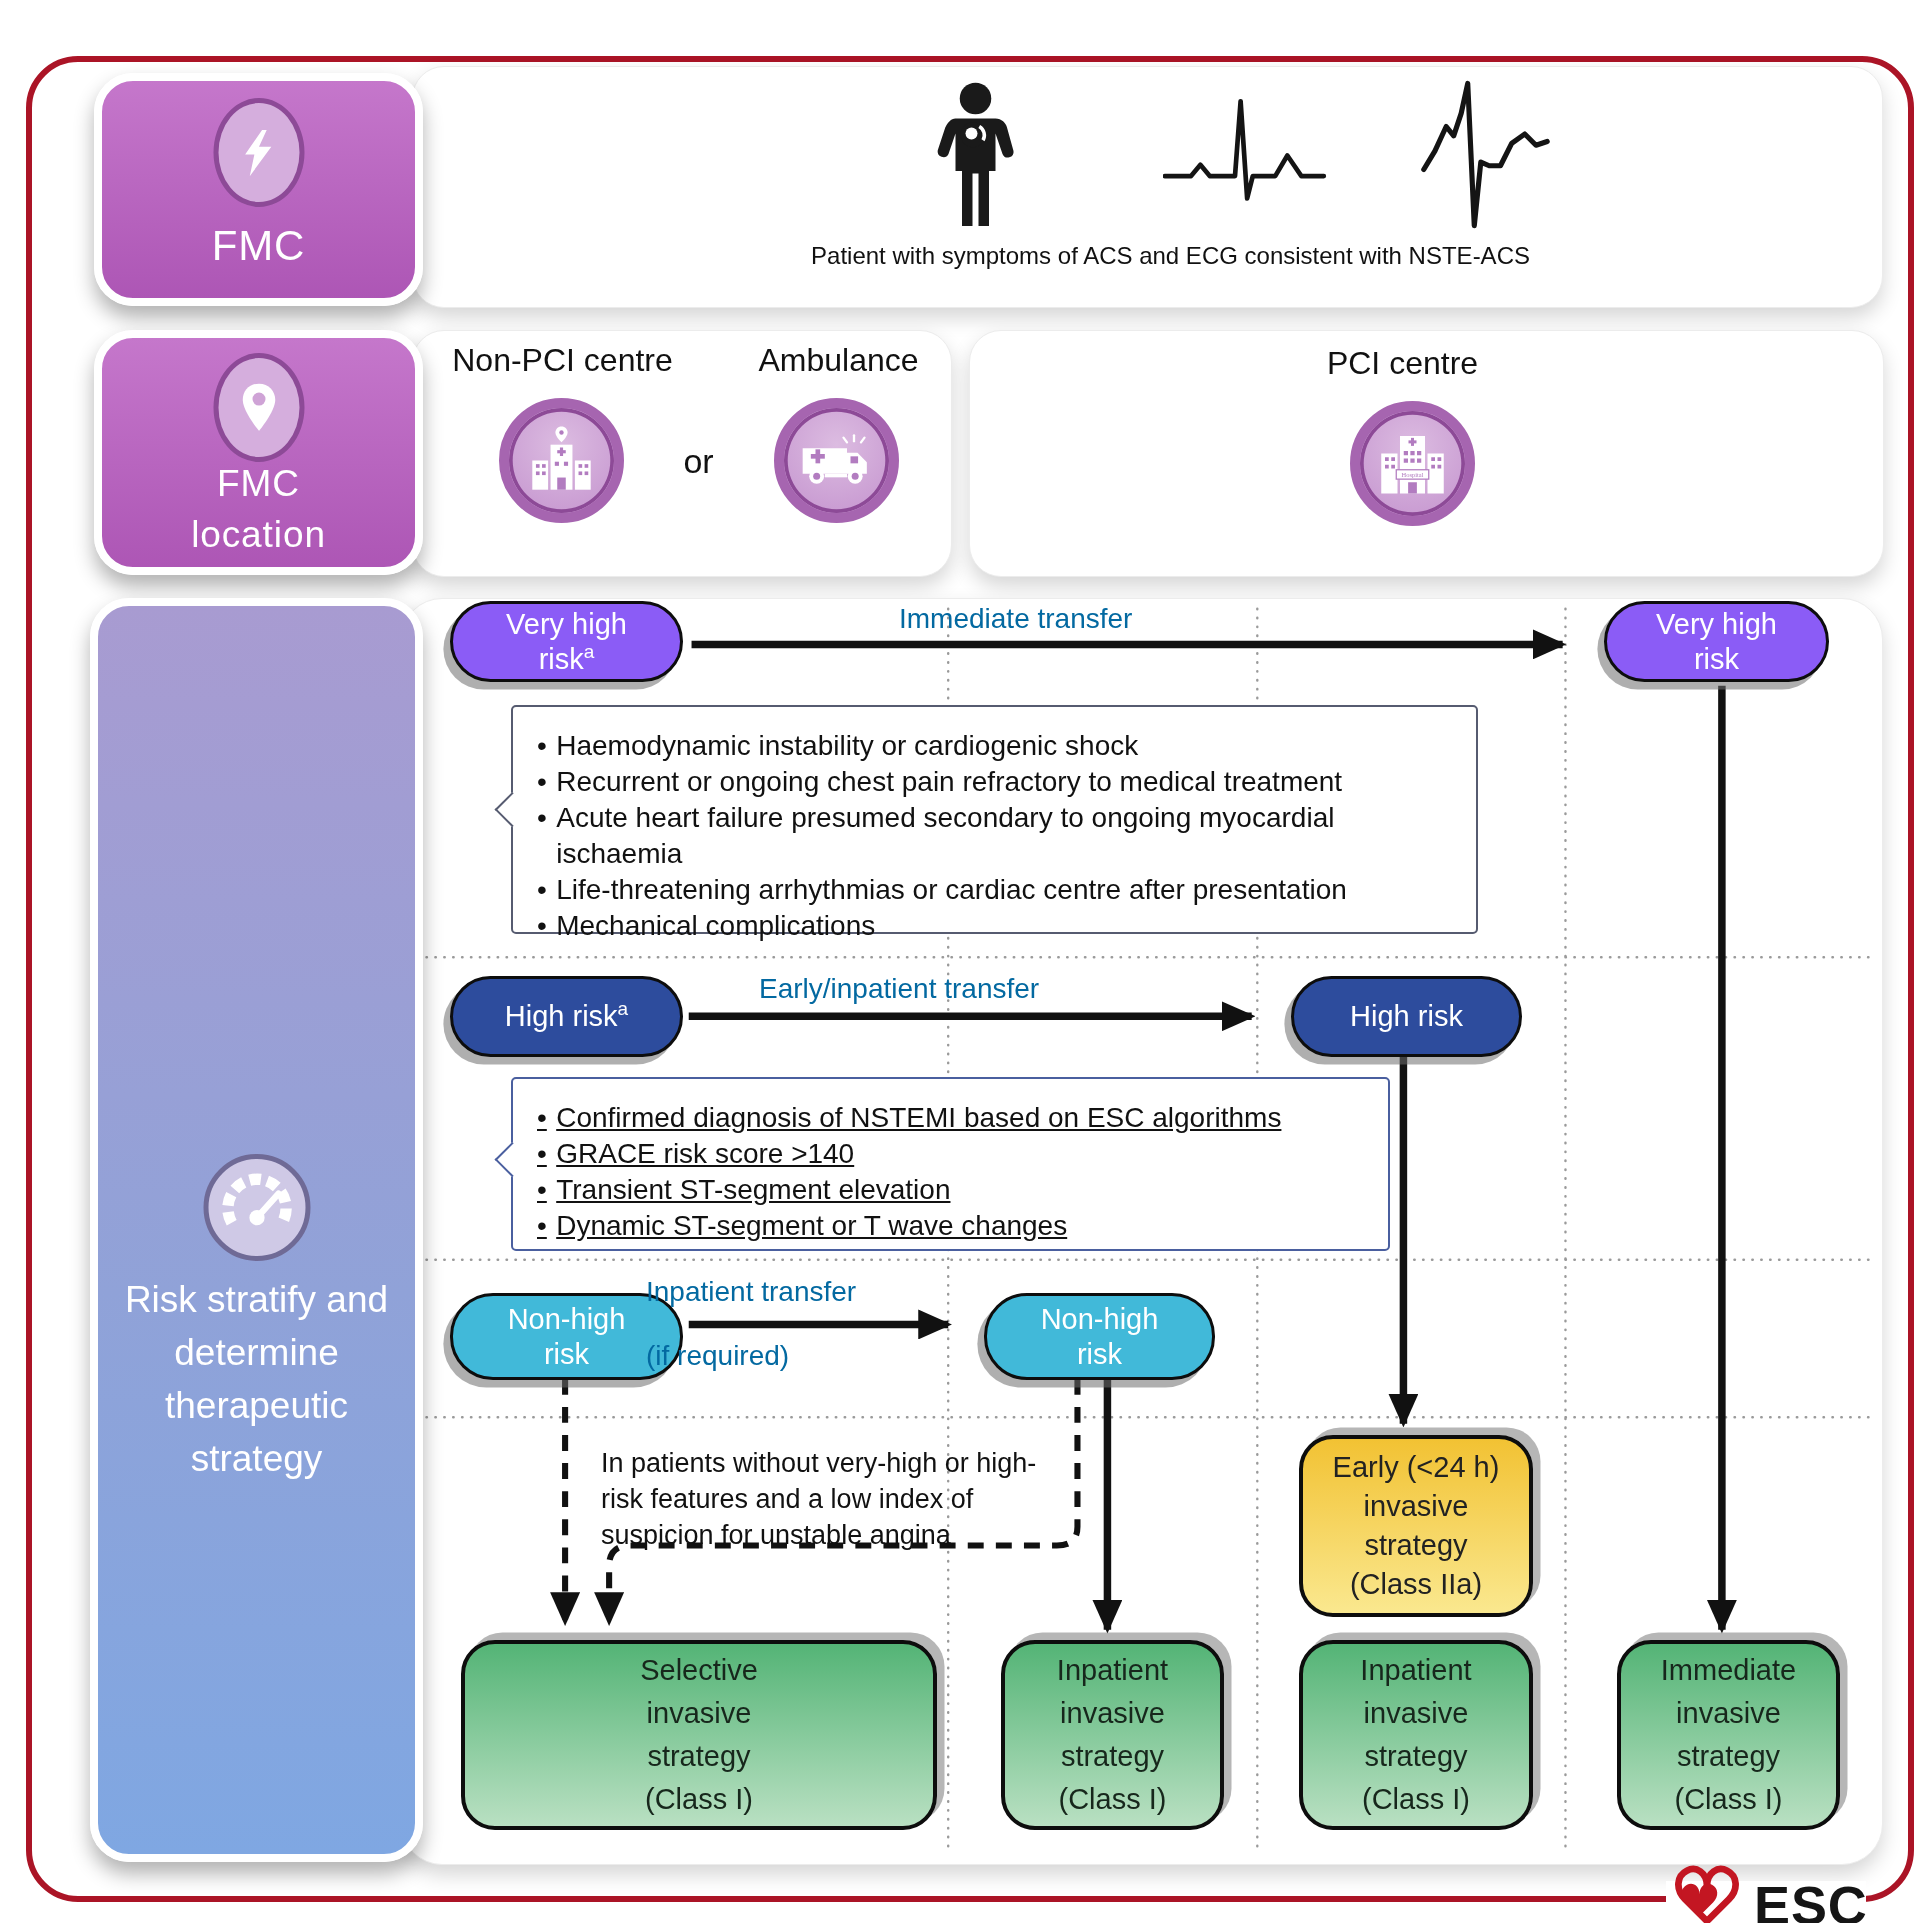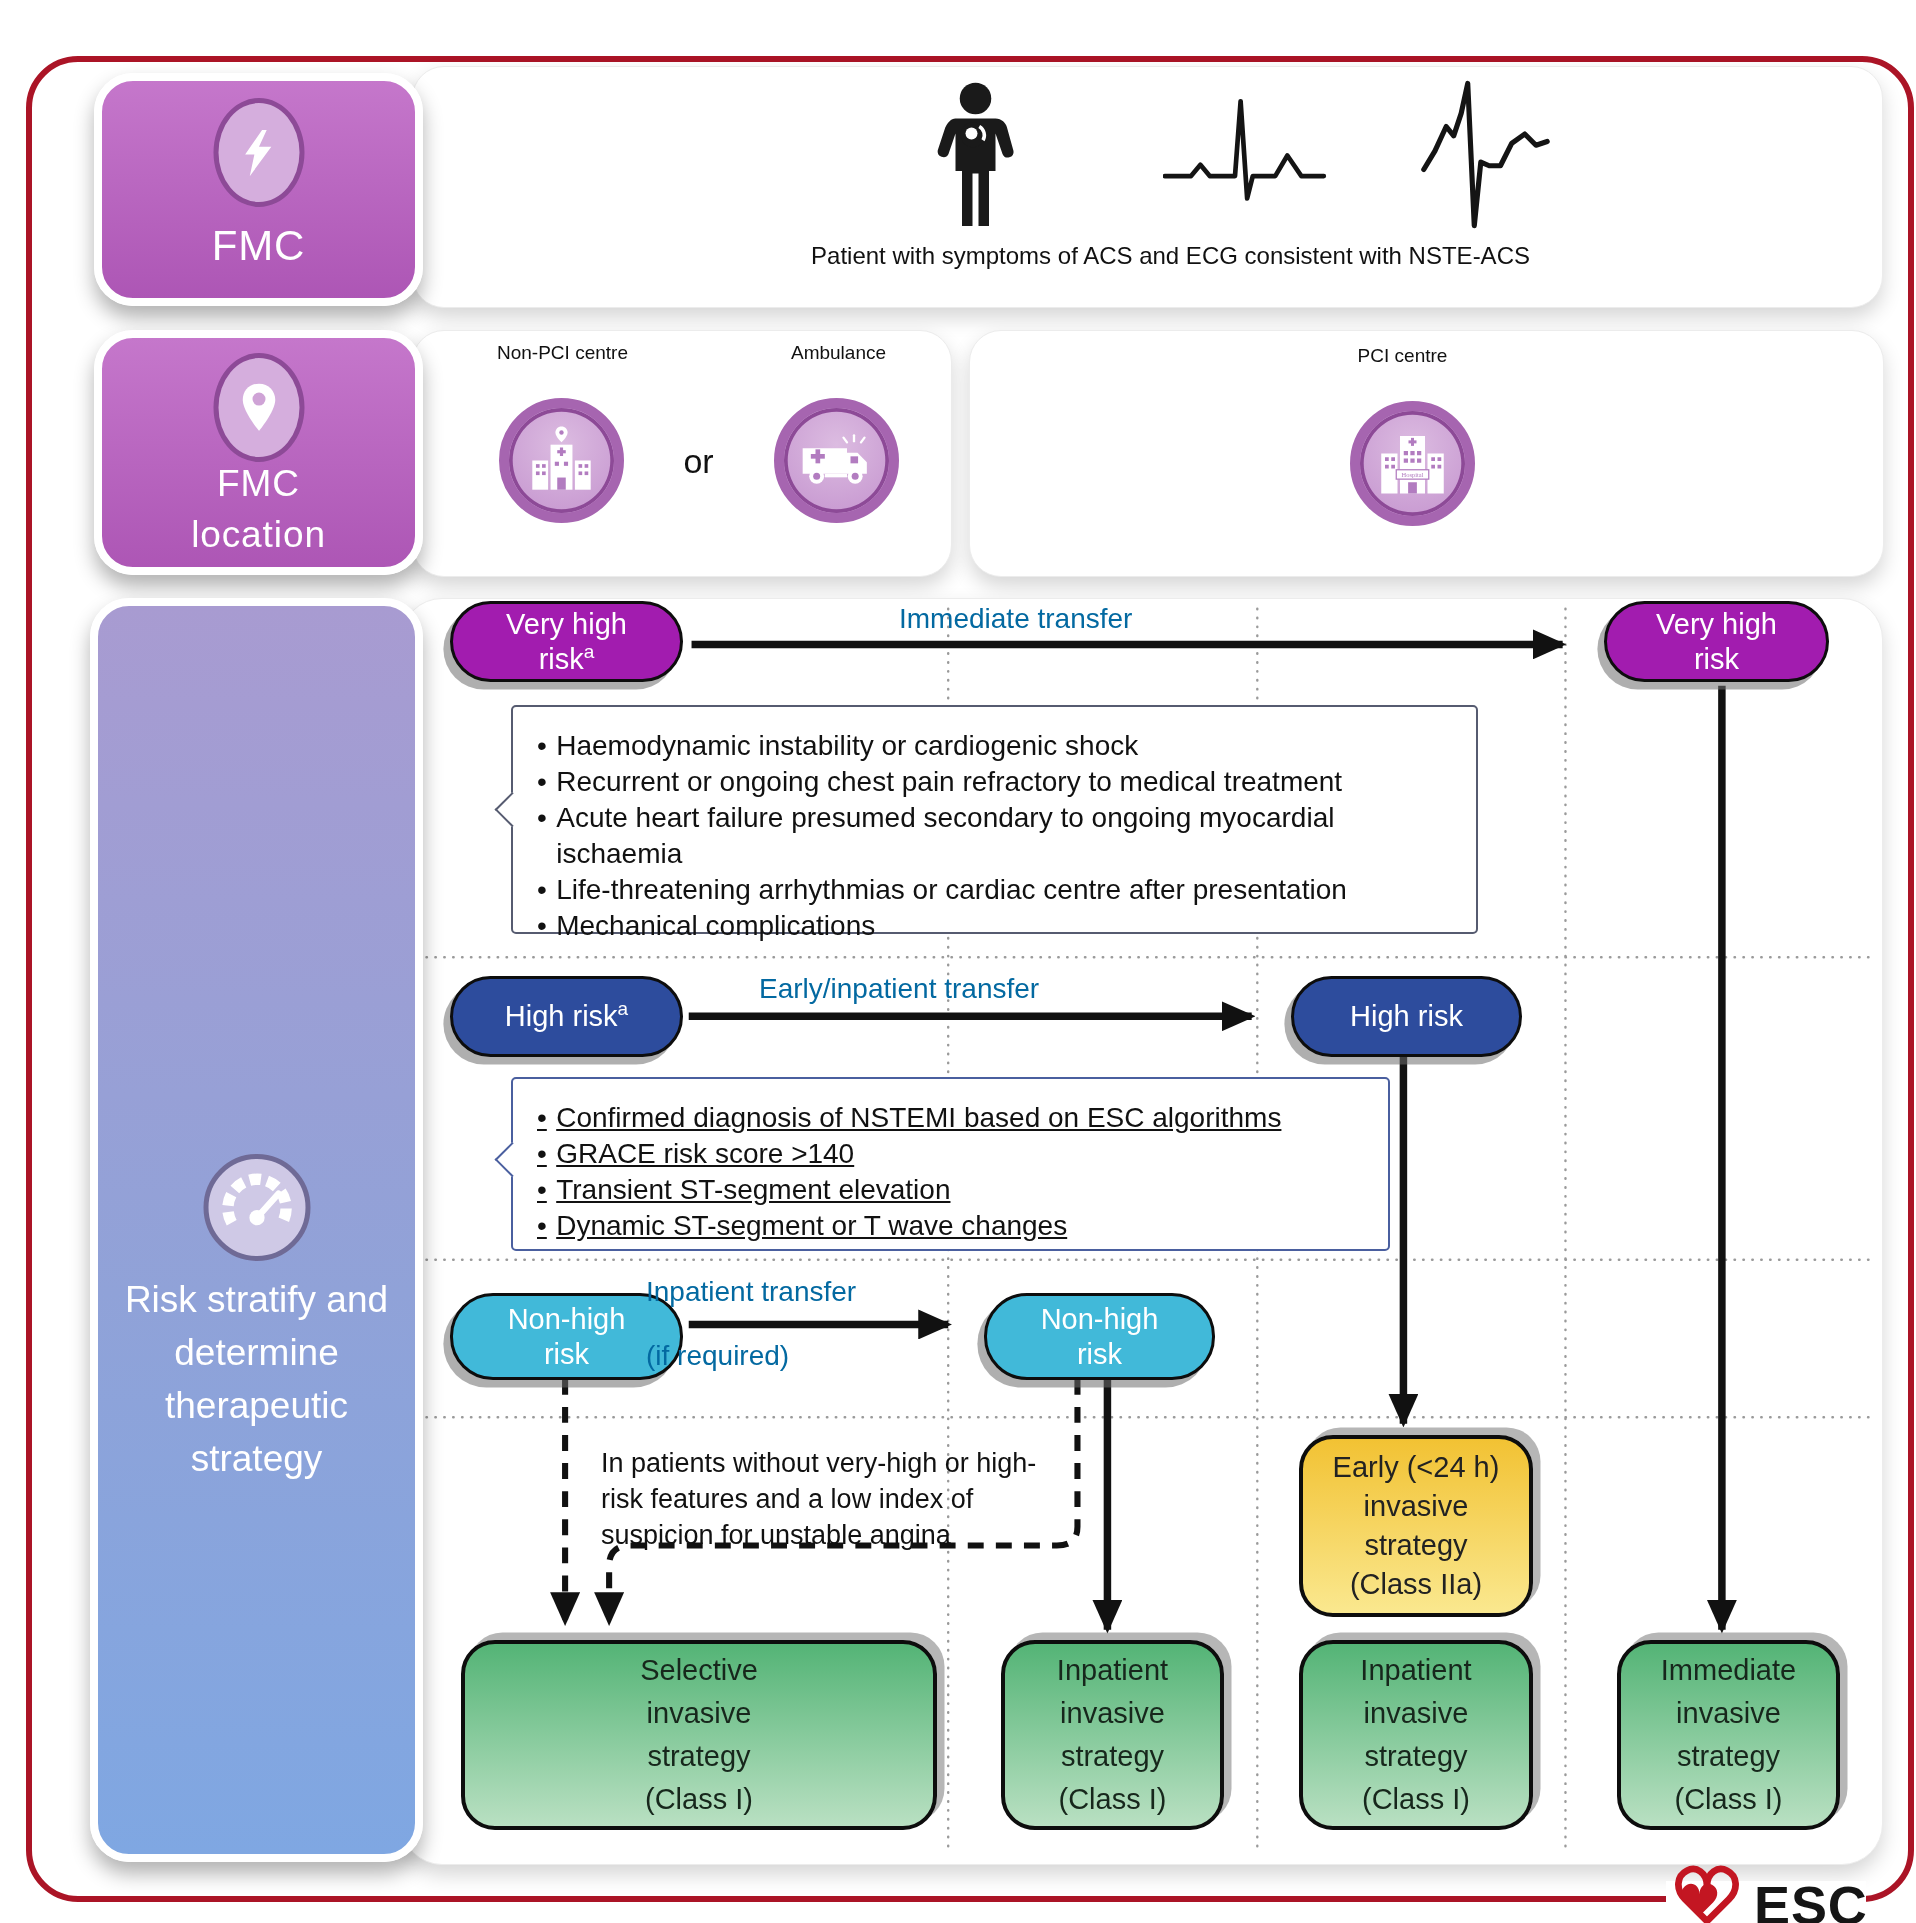--- a/index.html
+++ b/index.html
@@ -20,26 +20,26 @@
   .pbox-label.small{font-size:37px;line-height:51px;}
   .sidebar{background:linear-gradient(#a89bd1 0%,#90a2d8 55%,#7fa7e2 100%);}
   .sidebar-label{position:absolute;top:667px;left:0;width:100%;text-align:center;font-size:37px;line-height:53px;padding:0 9.4px;box-sizing:border-box;}
   .gaugewrap{position:absolute;top:548px;left:50%;transform:translateX(-50%);width:97px;height:97px;border-radius:50%;
         background:#cfc9e6;border:5.6px solid #6f6a96;display:flex;align-items:center;justify-content:center;}
   
   .iconcircle{position:absolute;width:105px;height:105px;border-radius:50%;
         background:radial-gradient(circle at 50% 35%,#dcbce1,#c493ce);
         border:10.3px solid #a665b0;box-shadow:inset 0 0 0 3.7px #8d4a97;
         display:flex;align-items:center;justify-content:center;z-index:3;}
-  .rowlabel{position:absolute;font-size:19px;text-align:center;z-index:3;color:#111;}
+  .rowlabel{position:absolute;font-size:32px;text-align:center;z-index:3;color:#111;}
   
   .pill{position:absolute;display:flex;flex-direction:column;align-items:center;justify-content:center;
         color:#fff;font-size:29px;line-height:35px;border:3.7px solid #0d0d0d;border-radius:43px;
         box-shadow:-6.6px 7.5px 0 rgba(110,110,110,.55);z-index:10;text-align:center;}
-  .pill.navy{background:#a21caf;}
+  .pill.navy{background:#8b5cf6;}
   .pill.blue{background:#2d4c9d;}
   .pill.cyan{background:#41b9d9;}
   .pill sup{font-size:19px;line-height:0;}
   
   .callout{position:absolute;background:#fff;border:2.8px solid #565b70;border-radius:5px;z-index:10;
         padding:20.6px 24px;font-size:28px;line-height:36px;color:#111;box-sizing:border-box;}
   .callout::before{content:"";position:absolute;left:-13px;top:40%;width:22.5px;height:22.5px;background:#fff;
         border-left:2.8px solid #565b70;border-bottom:2.8px solid #565b70;transform:rotate(45deg);}
   .callout.bluebrd{border-color:#4a5f9f;}
   .callout.bluebrd::before{border-left-color:#4a5f9f;border-bottom-color:#4a5f9f;}

